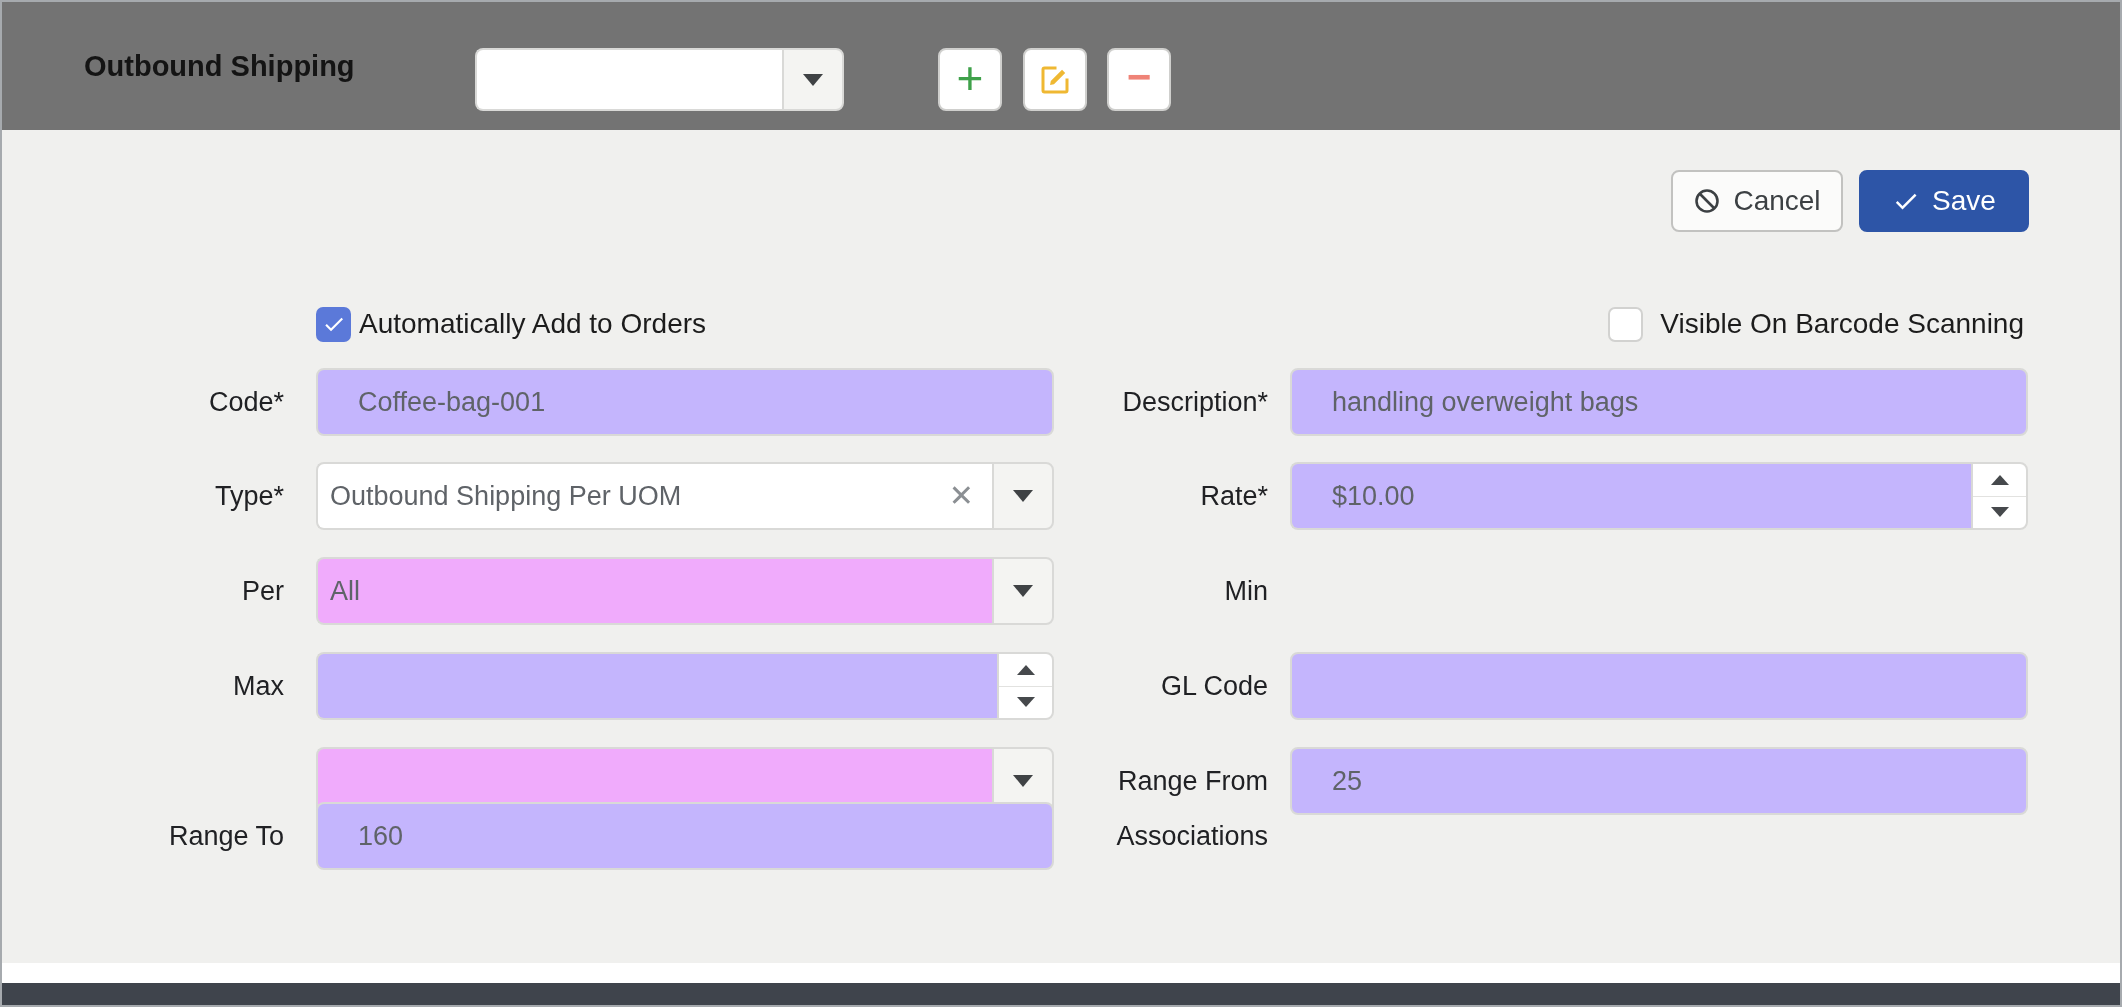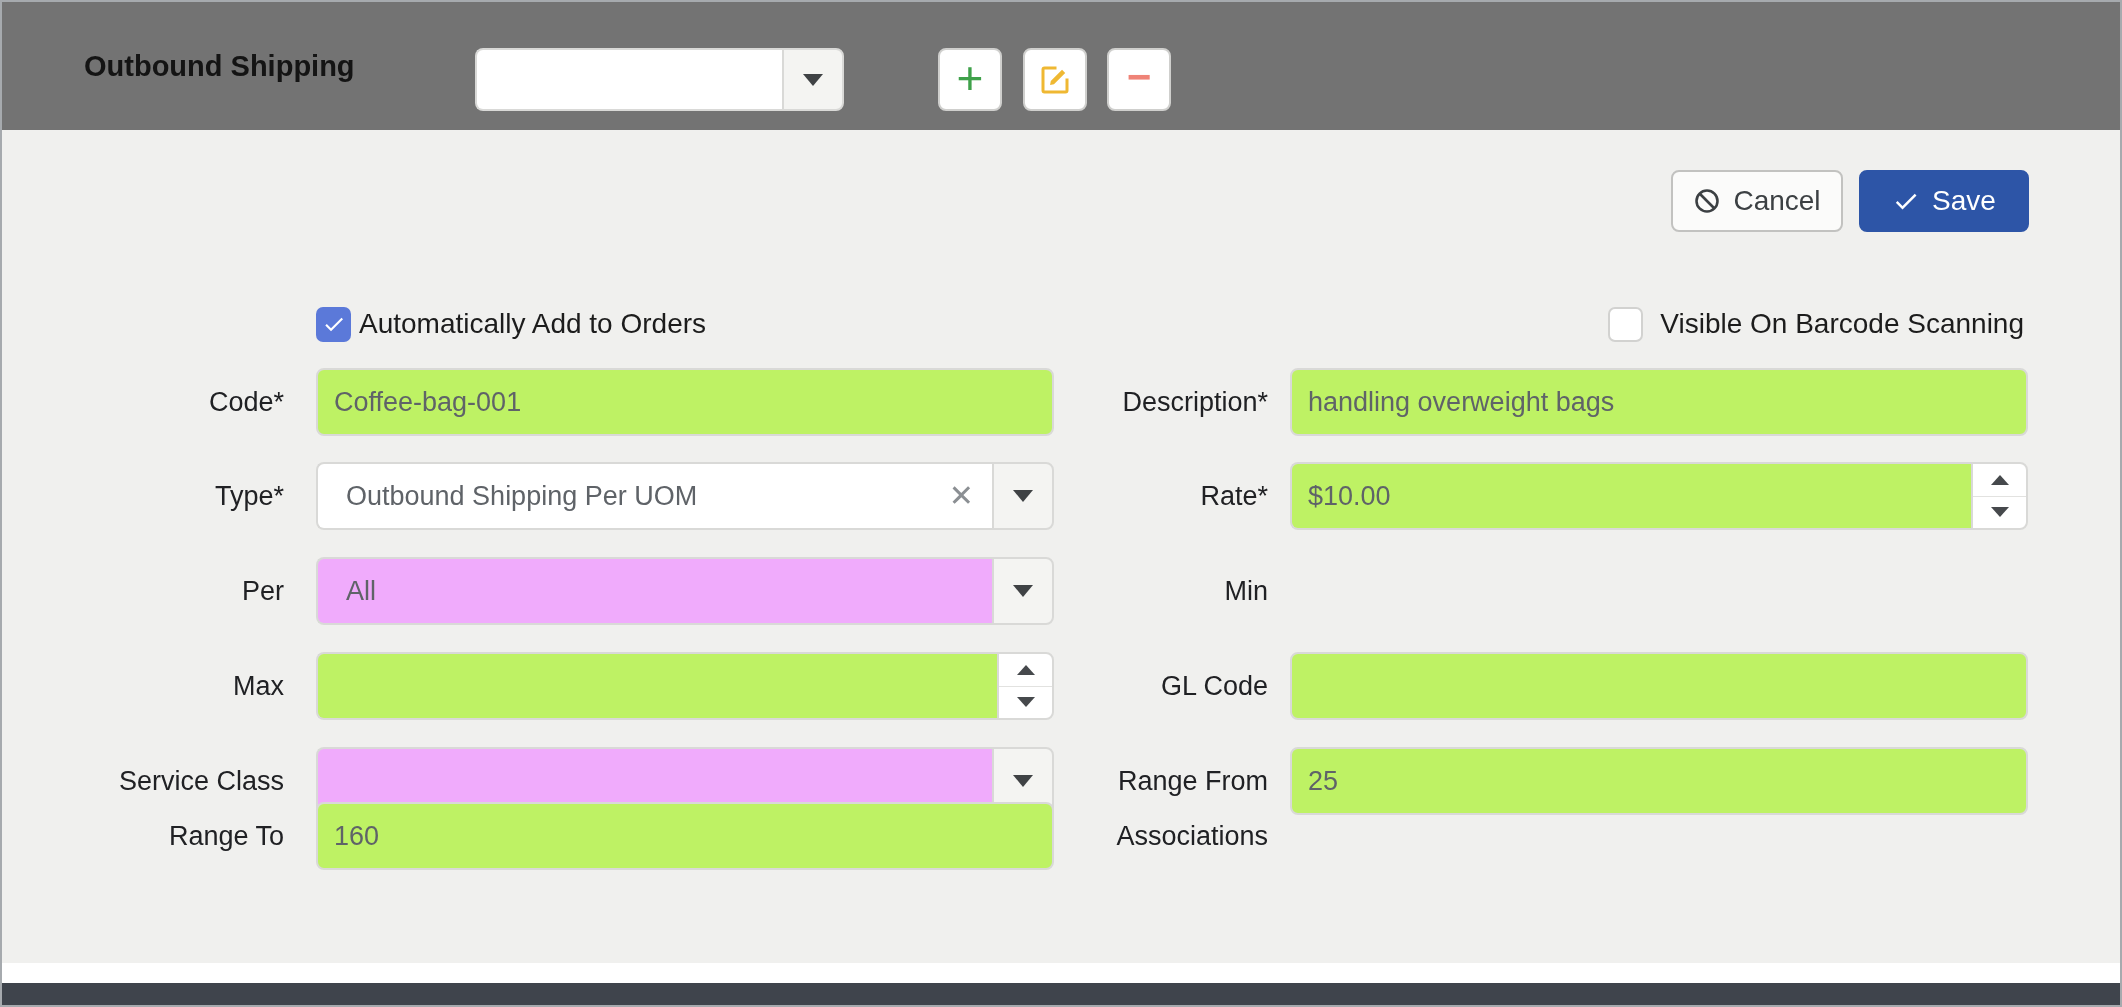--- a/index.html
+++ b/index.html
@@ -15,21 +15,21 @@
   
   .header{position:absolute;top:0;left:0;right:0;height:128px;background:#737373;}
   .title{position:absolute;left:82px;top:0;height:128px;line-height:128px;
          font-size:29px;font-weight:700;color:#141414;}
   .combo{display:flex;height:100%;}
   .header-combo{position:absolute;left:473px;top:46px;width:369px;height:63px;}
   .combo-field{flex:1;position:relative;min-width:0;}
   .combo-input{
     width:100%;height:100%;box-sizing:border-box;
     border:2px solid #d9d9d7;border-right:none;border-radius:8px 0 0 8px;
-    font-family:inherit;font-size:27px;color:#5f6368;padding:0 28px;outline:none;background:#fff;
+    font-family:inherit;font-size:27px;color:#5f6368;padding:0 12px;outline:none;background:#fff;
   }
   .combo.with-clear .combo-input{padding-right:68px;}
   .combo.disabled .combo-input{background:#f0abfc;color:#5f6368;}
   .combo-btn{
     width:62px;box-sizing:border-box;border:2px solid #d9d9d7;border-radius:0 8px 8px 0;
     background:#f4f4f2;display:flex;align-items:center;justify-content:center;cursor:pointer;
   }
   .caret-down{width:0;height:0;border-left:10px solid transparent;border-right:10px solid transparent;
               border-top:12px solid #3f4245;}
   .clear-x{position:absolute;right:18px;top:50%;transform:translateY(-50%);
@@ -66,23 +66,23 @@
   
   .lbl{position:absolute;height:68px;line-height:68px;font-size:27px;font-weight:500;
        color:#202124;text-align:right;}
   .lbl.left{left:40px;width:242px;}
   .lbl.right{left:1000px;width:266px;}
   .ctrl{position:absolute;height:68px;}
   .ctrl.left{left:314px;width:738px;}
   .ctrl.right{left:1288px;width:738px;}
   .r1{top:238px;} .r2{top:332px;} .r3{top:427px;} .r4{top:522px;} .r5{top:617px;} .r6{top:672px;}
   .text-input{
-    width:100%;height:100%;box-sizing:border-box;background:#bef264;
+    width:100%;height:100%;box-sizing:border-box;background:#c4b5fd;
     border:2px solid #d9d9d7;border-radius:8px;outline:none;
-    font-family:inherit;font-size:27px;color:#5f6368;padding:0 16px;
+    font-family:inherit;font-size:27px;color:#5f6368;padding:0 40px;
   }
   
   .spin{display:flex;height:100%;}
   .spin .text-input{flex:1;min-width:0;border-right:none;border-radius:8px 0 0 8px;}
   .spin-col{width:57px;box-sizing:border-box;border:2px solid #d9d9d7;border-radius:0 8px 8px 0;
     background:#ffffff;display:flex;flex-direction:column;}
   .spin-up,.spin-down{flex:1;display:flex;align-items:center;justify-content:center;cursor:pointer;}
   .spin-up{border-bottom:1px solid #e2e2e0;}
   .tri-up-sm{width:0;height:0;border-left:9px solid transparent;border-right:9px solid transparent;
              border-bottom:10px solid #46494c;}
@@ -220,21 +220,20 @@
               <span class="tri-down-sm"></span>
             </div>
         </div>
       </div>
     </div>
     <div class="lbl right r4">GL Code</div>
     <div class="ctrl right r4">
       <input class="text-input" value="" style="">
     </div>
 
-    <div class="lbl left r5">Service Class</div>
     <div class="ctrl left r5">
       <div class="combo disabled">
         <div class="combo-field">
           <input class="combo-input" value="" style="">
         </div>
         <div class="combo-btn">
           <span class="caret-down"></span>
         </div>
       </div>
     </div>

